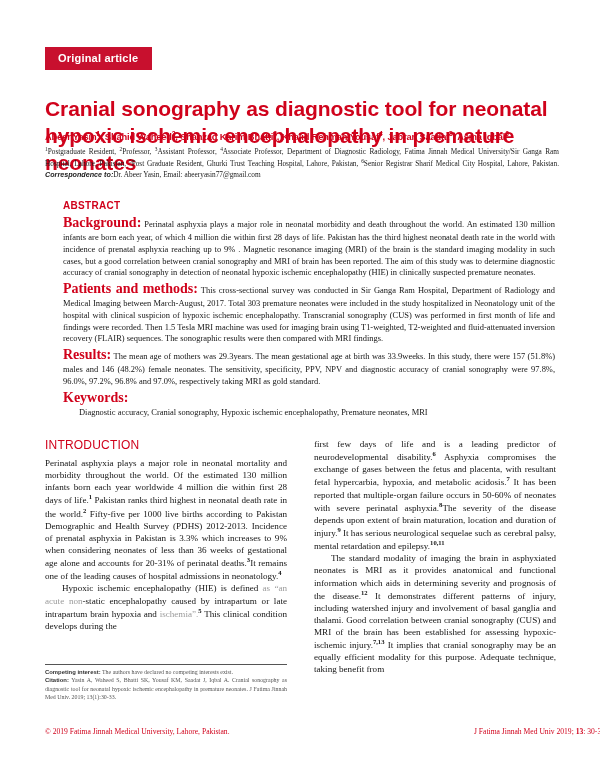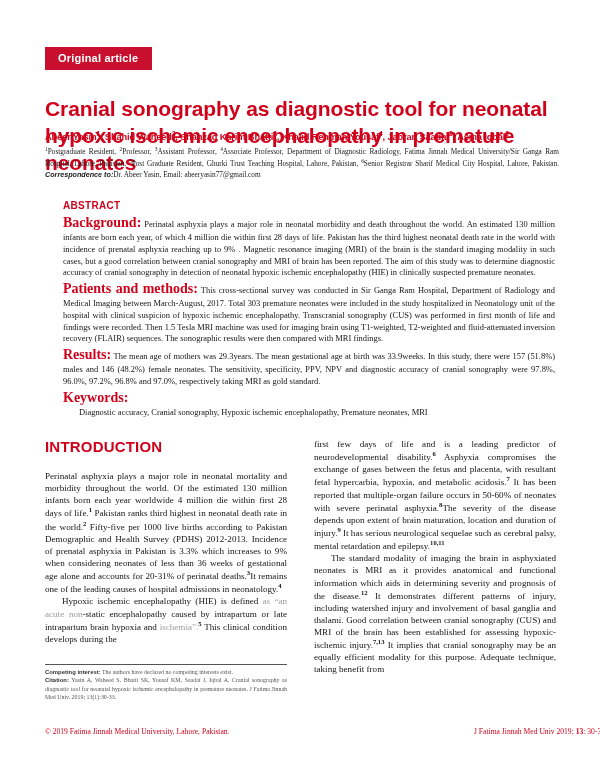--- a/index.html
+++ b/index.html
@@ -136,25 +136,25 @@
   .col {
     position: absolute;
     top: 438px;
     width: 242px;
   }
   .col-left  { left: 45px; }
   .col-right { left: 314px; }
 
   .sec-head {
     font-family: "Liberation Sans", sans-serif;
-    font-weight: bold;
-    font-size: 15px;
+    font-weight: normal;
+    font-size: 12px;
     color: #d0021b;
     letter-spacing: 0.2px;
-    margin: 0 0 15px 0;
+    margin: 0 0 5px 0;
   }
   .body-p {
     font-family: "Liberation Serif", serif;
     font-size: 9.1px;
     line-height: 1.335;
     text-align: justify;
     margin: 0;
     color: #141414;
   }
   .body-p.indent { text-indent: 17px; }

